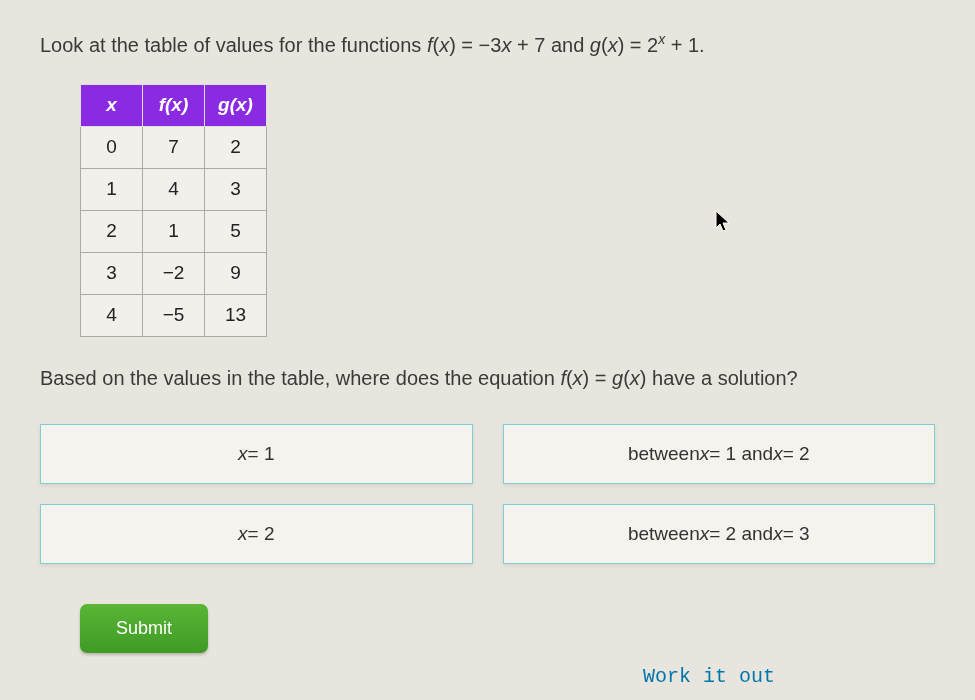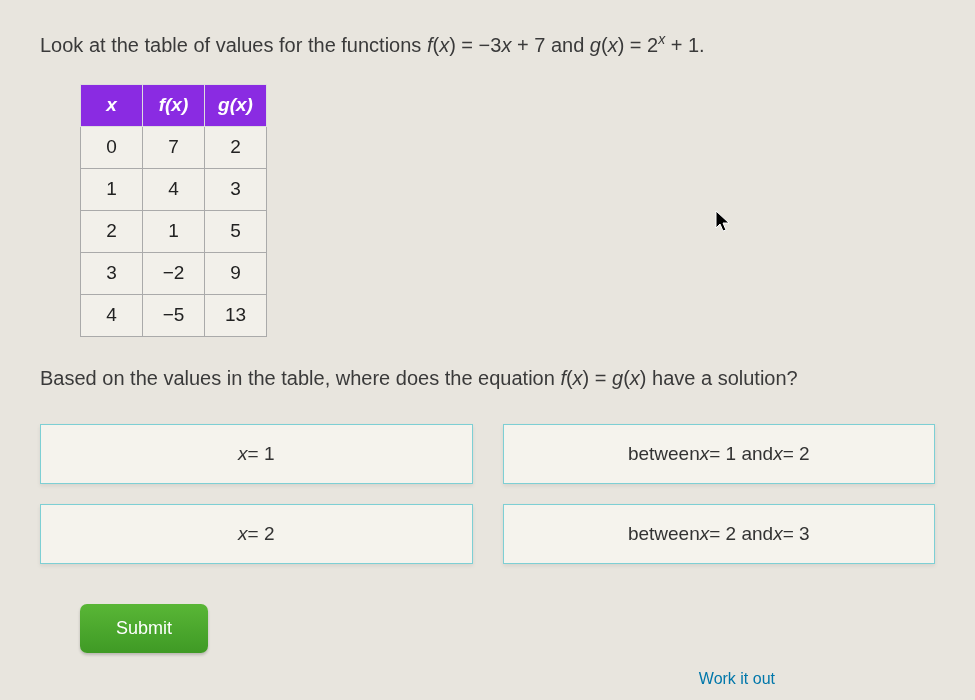--- a/index.html
+++ b/index.html
@@ -76,22 +76,23 @@
     font-size: 18px;
     cursor: pointer;
     margin-left: 40px;
     box-shadow: 0 2px 3px rgba(0,0,0,0.2);
   }
   .work-it-out {
     position: absolute;
     bottom: 12px;
     right: 200px;
     color: #0077aa;
-    font-size: 16px;
+    font-size: 20px;
     cursor: pointer;
+    font-family: Liberation Mono, monospace;
   }
   .cursor-icon {
     position: absolute;
     top: 210px;
     left: 715px;
     pointer-events: none;
   }
 </style>
 </head>
 <body>

